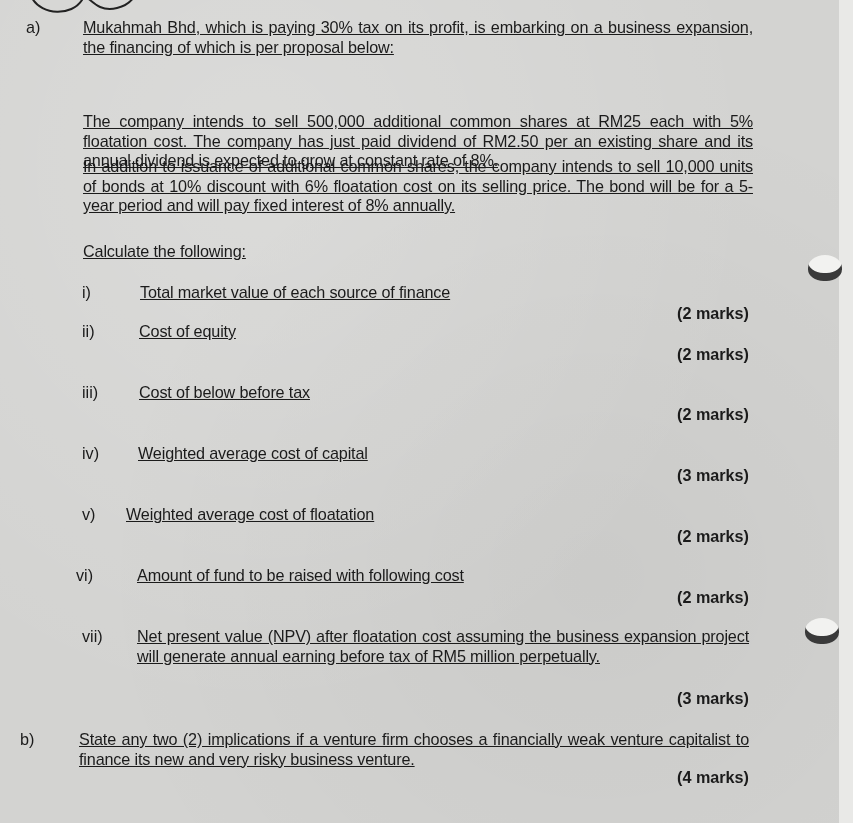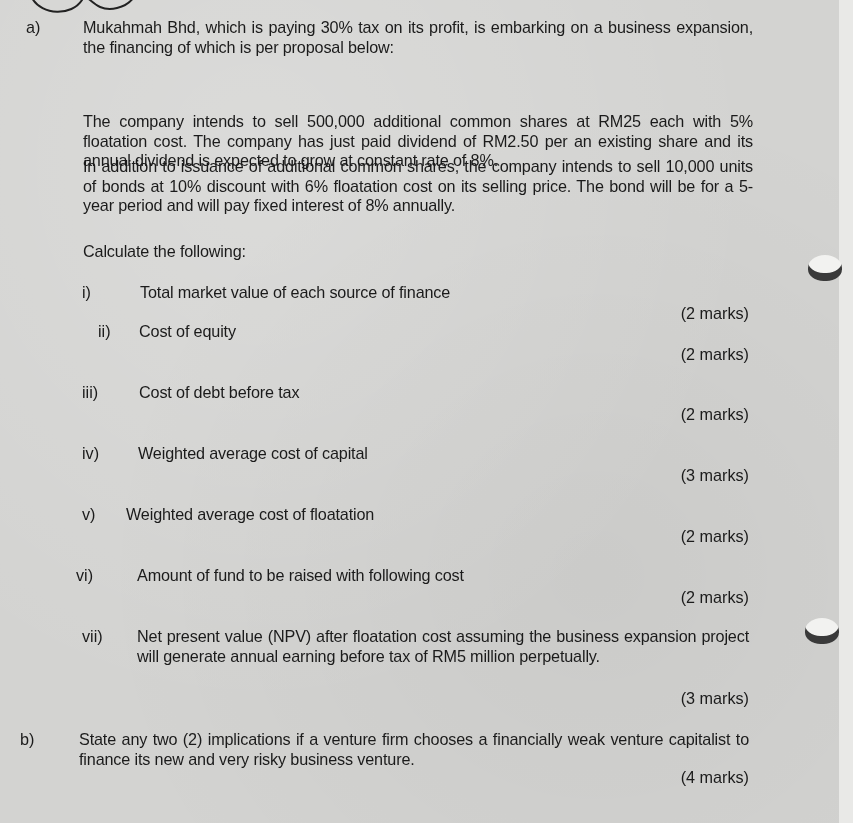--- a/index.html
+++ b/index.html
@@ -18,24 +18,24 @@
   }
   .hole {
     position: absolute; width: 34px; height: 26px; border-radius: 50% 50% 45% 45%;
     background: #f2f2f0;
     box-shadow: inset 0 -8px 0 0 #3a3a3a;
   }
   .doodle {
     position: absolute; top: -22px; left: 22px; width: 130px; height: 40px;
   }
   .doodle svg { width: 130px; height: 40px; }
-  .t { position: absolute; font-size: 16.2px; line-height: 19.5px; letter-spacing: -0.15px; }
+  .t { position: absolute; font-size: 16.2px; line-height: 19.5px; letter-spacing: -0.15px; text-decoration: underline; }
   .justify { text-align: justify; text-align-last: left; }
   .label { position: absolute; font-size: 16.2px; line-height: 19.5px; }
-  .marks { position: absolute; right: 104px; font-size: 16.2px; line-height: 19.5px; text-align: right; }
+  .marks { position: absolute; right: 104px; font-size: 16.2px; line-height: 19.5px; text-align: right; font-weight: bold; }
 </style>
 </head>
 <body>
 
 <div class="edge"></div>
 
 <div class="doodle">
   <svg viewBox="0 0 130 40">
     <path d="M10 20 C 20 38, 50 38, 60 22 C 65 10, 70 36, 95 30 C 112 26, 118 12, 115 0" stroke="#222" stroke-width="2" fill="none"></path>
     <path d="M58 22 C 60 5, 72 2, 80 12" stroke="#222" stroke-width="2" fill="none"></path>
@@ -54,28 +54,28 @@
 
 <div class="t" style="left:83px; top:242px;text-align:right;">Calculate the following:</div>
 
 <div>
   <div class="label" style="left:82px; top:283px;">i)</div>
   <div class="t" style="left:140px; top:283px;">Total market value of each source of finance</div>
   <div class="marks" style="top:304px;">(2 marks)</div>
 </div>
 
 <div>
-  <div class="label" style="left:82px; top:322px;margin-left:16px;">ii)</div>
+  <div class="label" style="left:82px; top:322px;">ii)</div>
   <div class="t" style="left:139px; top:322px;">Cost of equity</div>
   <div class="marks" style="top:345px;">(2 marks)</div>
 </div>
 
 <div>
   <div class="label" style="left:82px; top:383px;">iii)</div>
-  <div class="t" style="left:139px; top:383px;">Cost of debt before tax</div>
+  <div class="t" style="left:139px; top:383px;">Cost of below before tax</div>
   <div class="marks" style="top:405px;">(2 marks)</div>
 </div>
 
 <div>
   <div class="label" style="left:82px; top:444px;">iv)</div>
   <div class="t" style="left:138px; top:444px;">Weighted average cost of capital</div>
   <div class="marks" style="top:466px;">(3 marks)</div>
 </div>
 
 <div>

